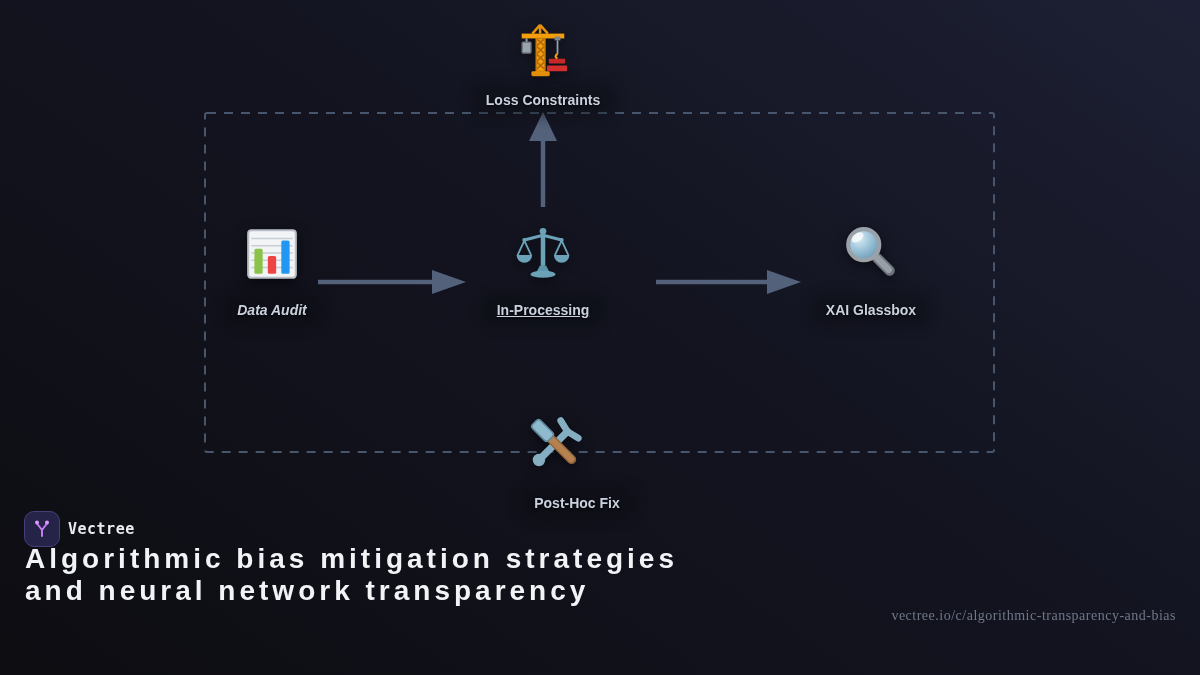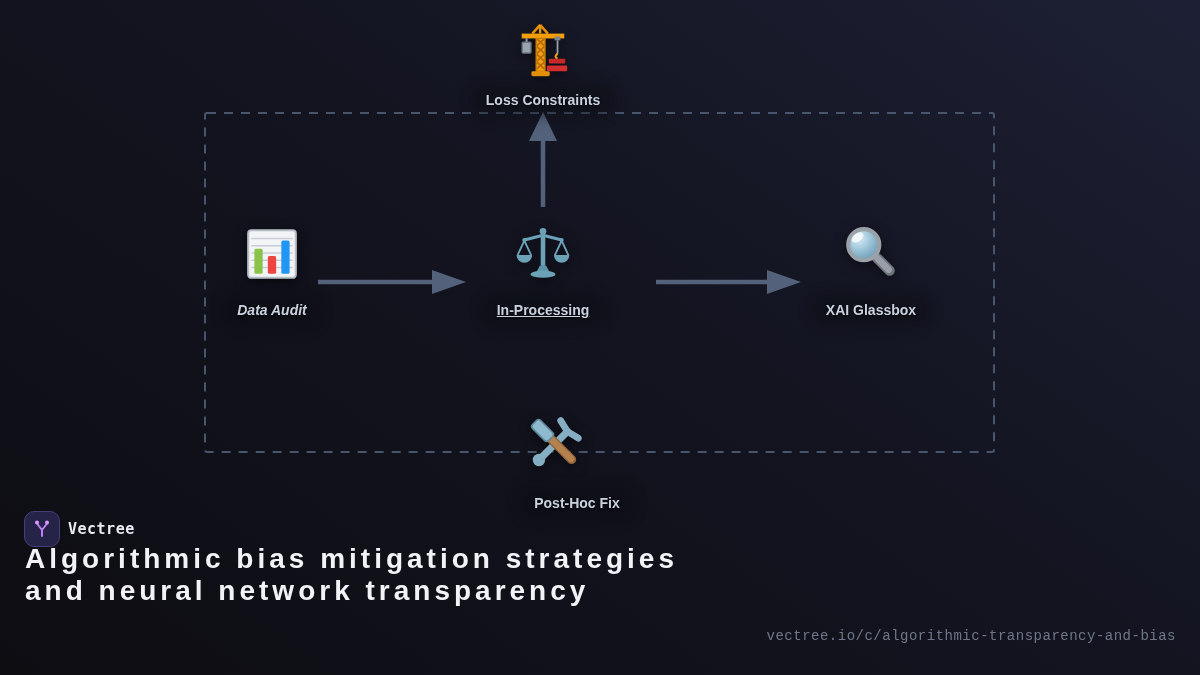--- a/index.html
+++ b/index.html
@@ -39,22 +39,22 @@
     font-size:15px;font-weight:bold;color:var(--brand-text);letter-spacing:0.5px;
   }
   .page-title{
     position:absolute;left:25px;top:530px;width:680px;z-index:4;
     font-family:Liberation Sans, sans-serif;
     font-size:28px;line-height:31.5px;font-weight:bold;letter-spacing:4px;
     color:var(--title);
     margin-top:13px;
   }
   .page-url{
-    position:absolute;right:24px;top:628px;z-index:4;
-    font-family:Liberation Mono, monospace;
+    position:absolute;right:24px;top:608px;z-index:4;
+    font-family:Liberation Serif, serif;
     font-size:14px;color:var(--url);letter-spacing:0.5px;white-space:nowrap;
   }
 </style>
 </head>
 <body>
 
 <svg class="overlay" viewBox="0 0 1200 675">
   <rect class="dash-rect" x="205" y="113" width="789" height="339" rx="2"></rect>
   <g>
     <line class="arrow-line" x1="318" y1="282" x2="436" y2="282"></line>

